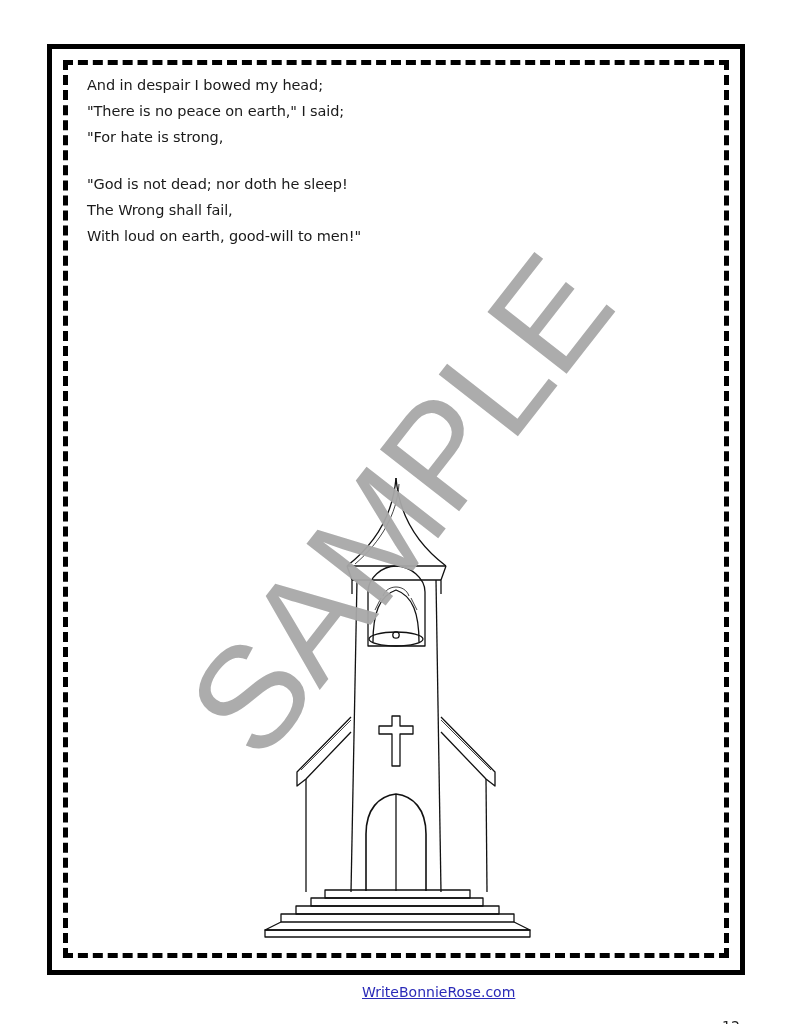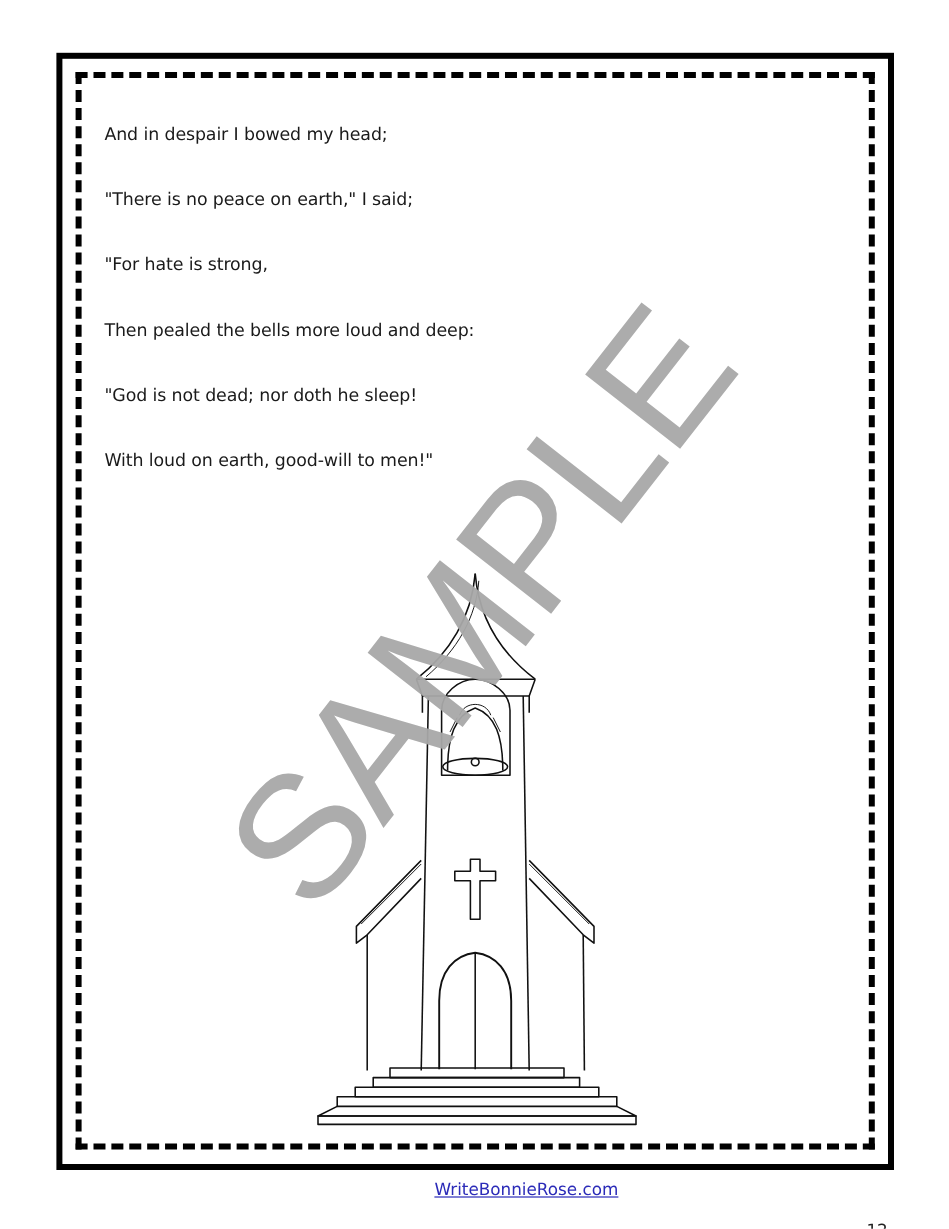--- a/index.html
+++ b/index.html
@@ -5,21 +5,21 @@
   html, body { margin:0; padding:0; }
   body { width:791px; height:1024px; background:#ffffff; position:relative; overflow:hidden;
          font-family:"DejaVu Sans", sans-serif; }
   .outer-frame { position:absolute; left:47px; top:44px; width:688px; height:921px;
                  border:5px solid #000; background:#fff; }
   .dashed-frame { position:absolute; left:63px; top:60px; width:656px; height:888px;
                   border:5px dashed #000; }
   .poem { position:absolute; left:87px; top:72px; width:600px; color:#1a1a1a;
           font-family:"DejaVu Sans", sans-serif; font-size:14.5px; }
   .stanza { margin:0 0 20px 0; }
-  .line { height:26.2px; line-height:26.2px; white-space:nowrap; letter-spacing:-0.1px;margin-top:28px; }
+  .line { height:26.2px; line-height:26.2px; white-space:nowrap; letter-spacing:-0.1px; }
   .church { position:absolute; left:255px; top:474px; }
   .watermark { position:absolute; left:400px; top:506px; transform:translate(-50%,-50%) rotate(-52deg);
                color:#a8a8a8; font-family:"Liberation Sans", sans-serif; font-size:146px;
                letter-spacing:-2px; white-space:nowrap; line-height:1; opacity:0.95; pointer-events:none; }
   .footer-link { position:absolute; left:316px; top:984px; font-family:"DejaVu Sans", sans-serif;
                  font-size:14px; color:#2b2bb8; text-decoration:underline;margin-left:46px; }
   .page-number { position:absolute; left:722px; top:984px; font-family:"DejaVu Sans", sans-serif;
                  font-size:14px; color:#222;margin-top:34px; }
 </style>
 </head>
@@ -28,22 +28,22 @@
 <div class="outer-frame"></div>
 <div class="dashed-frame"></div>
 
 <div class="poem">
   <div class="stanza">
     <div class="line">And in despair I bowed my head;</div>
     <div class="line">"There is no peace on earth," I said;</div>
     <div class="line">"For hate is strong,</div>
   </div>
   <div class="stanza">
-    <div class="line">Then pealed the bells more loud and deep:</div>
     <div class="line">"God is not dead; nor doth he sleep!</div>
+    <div class="line">The Wrong shall fail,</div>
     <div class="line">With loud on earth, good-will to men!"</div>
   </div>
 </div>
 
 <svg class="church" width="285" height="465" viewBox="0 0 285 465" fill="none" stroke="#111" stroke-width="1.3" stroke-linejoin="round">
 
   <g>
     <path d="M141 4 C138 40 120 70 92 92"></path>
     <path d="M141 4 C144 40 162 70 191 92"></path>
     <path d="M144 10 C142 40 126 68 100 90" stroke-width="0.8"></path>

